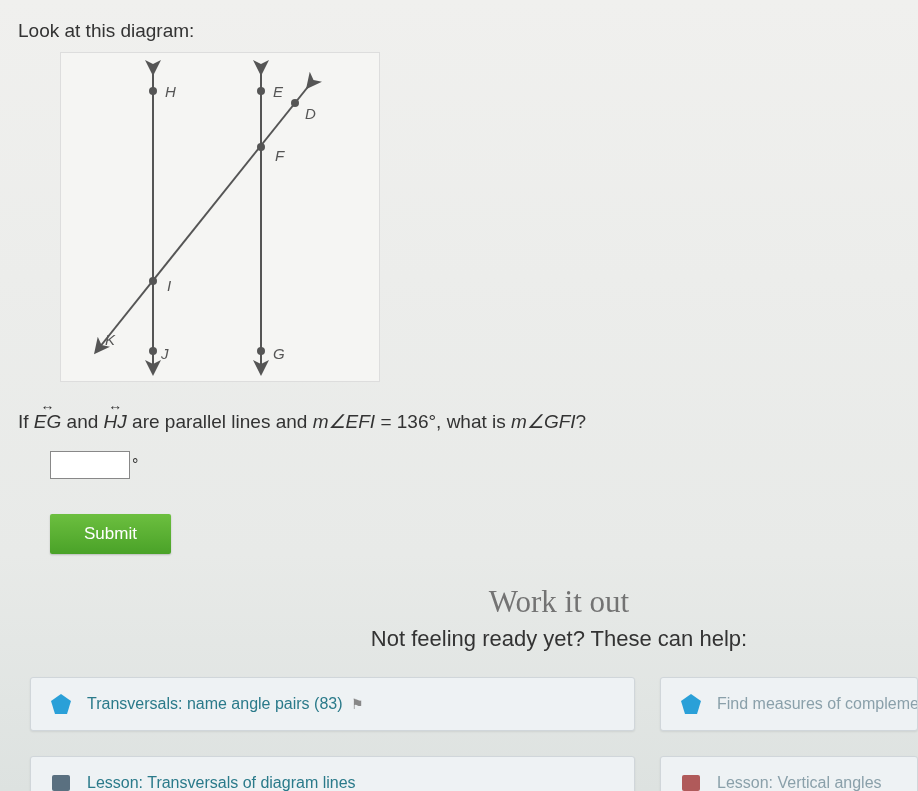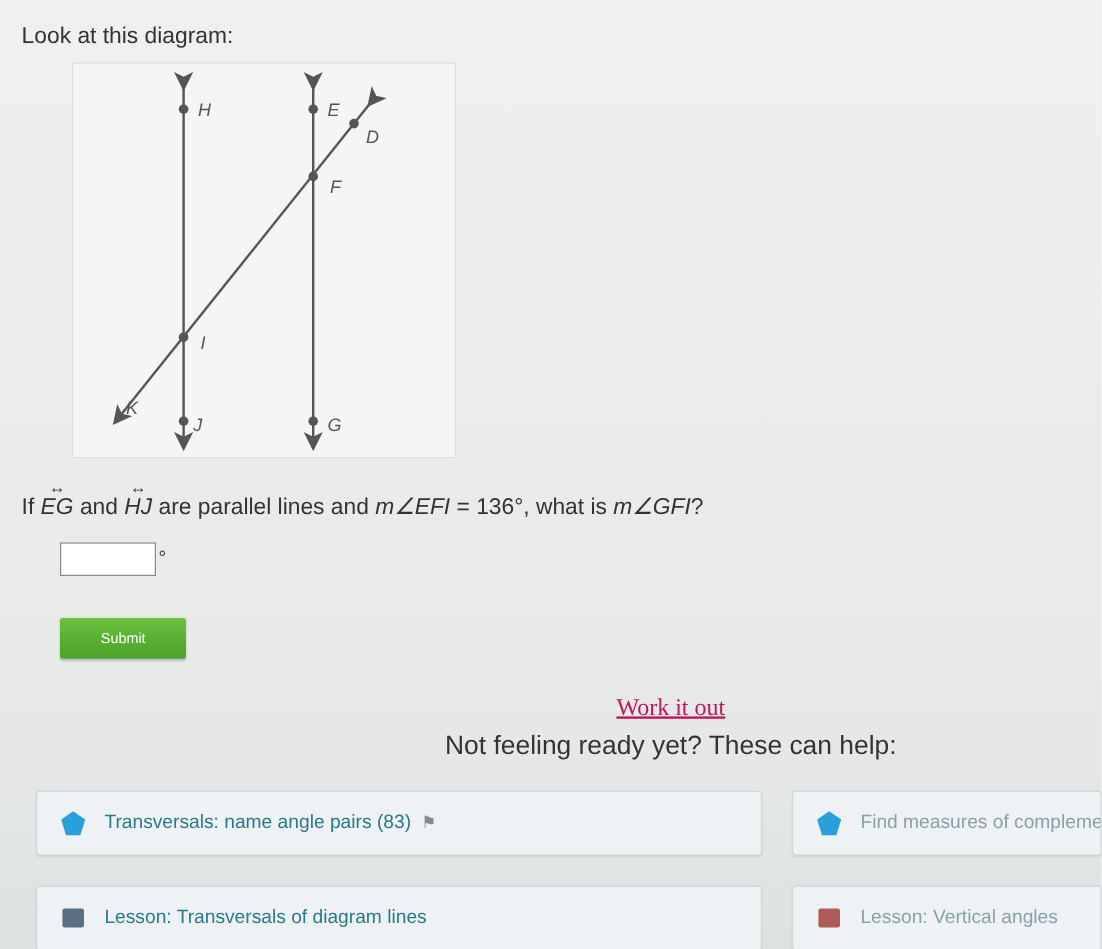--- a/index.html
+++ b/index.html
@@ -64,36 +64,35 @@
     color: #333;
   }
   .submit-btn {
     display: inline-block;
     margin: 35px 0 0 50px;
     background: #4caf2e;
     background: linear-gradient(to bottom, #6cbf3f, #4aa228);
     color: #fff;
     border: none;
     padding: 10px 34px;
-    font-size: 12px;
+    font-size: 17px;
     cursor: pointer;
     border-radius: 2px;
     box-shadow: 0 1px 2px rgba(0,0,0,0.2);
   }
   .work-it-out {
     text-align: center;
     margin-top: 30px;
     margin-left: 200px;
   }
   .work-title {
     font-family: Georgia, 'Times New Roman', serif;
-    font-size: 20px;
-    color: #be185d;
+    font-size: 31px;
+    color: #737373;
     margin-bottom: 6px;
-    text-decoration: underline;
   }
   .work-sub {
     font-size: 22px;
     color: #333;
   }
   .help-row {
     display: flex;
     gap: 25px;
     margin: 25px 0 0 30px;
     align-items: stretch;

